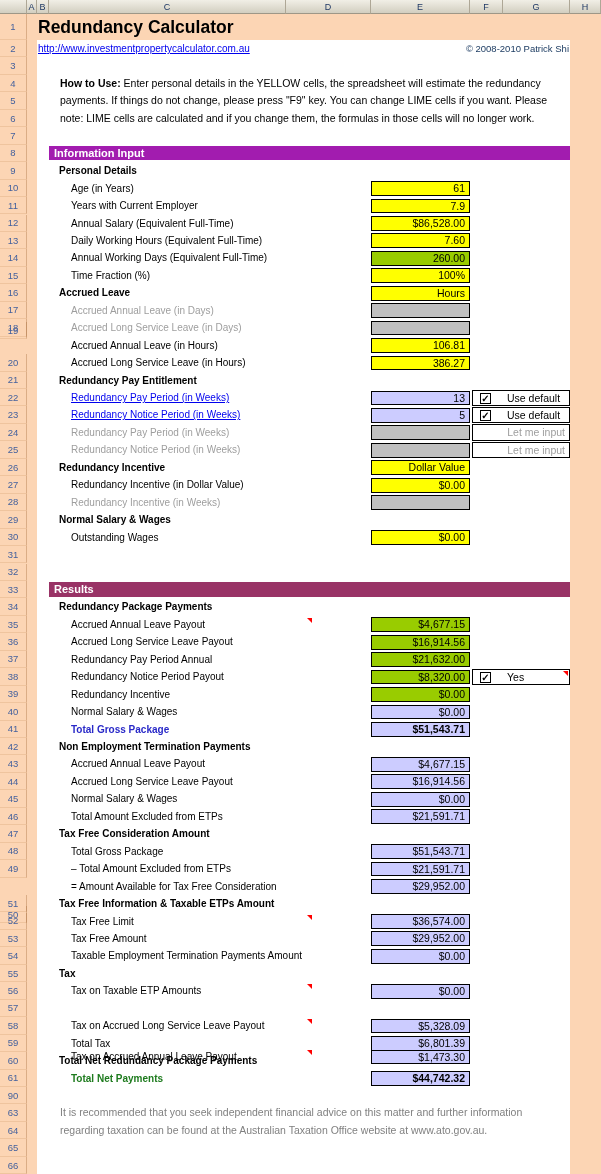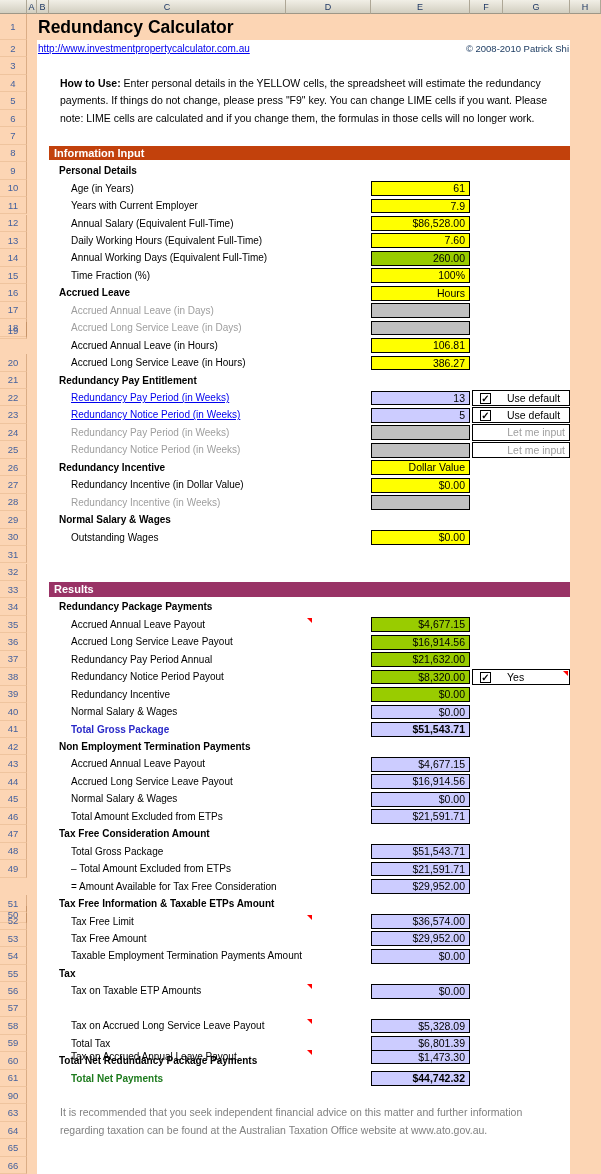--- a/index.html
+++ b/index.html
@@ -39,21 +39,21 @@
   .howto .hline { height:17.45px; line-height:17.45px; white-space:nowrap; }
 
   .footer-note { position:absolute; left:33px; top:1090.45px; width:520px; font-size:10.5px; color:#808080; }
   .footer-note div { height:17.45px; line-height:17.45px; white-space:nowrap; }
 
   .rows { position:absolute; left:0; top:0; width:574px; height:100%; }
   .srow { position:absolute; left:0; width:574px; height:17.45px; }
 
   .section-bar { position:absolute; left:22px; right:31px; top:1px; height:14.8px;
            line-height:14.8px; padding-left:5px; color:#fff; font-weight:bold; font-size:11px; }
-  .section-bar.green { background:#c2410c; }
+  .section-bar.green { background:#a21caf; }
   .section-bar.plum  { background:#993366; }
 
   .lbl { position:absolute; top:0; height:17.45px; line-height:17.45px; font-size:10px; color:#000; white-space:nowrap; }
   .lbl.head { left:32px; font-weight:bold; }
   .lbl.item { left:44px; }
   .lbl.muted { color:#9e9e9e; }
   .lbl.link { color:#0000EE; text-decoration:underline; cursor:pointer; }
   .lbl.bold { font-weight:bold; }
   .c-blue  { color:#2929C8; }
   .c-green { color:#1E7B1E; }

